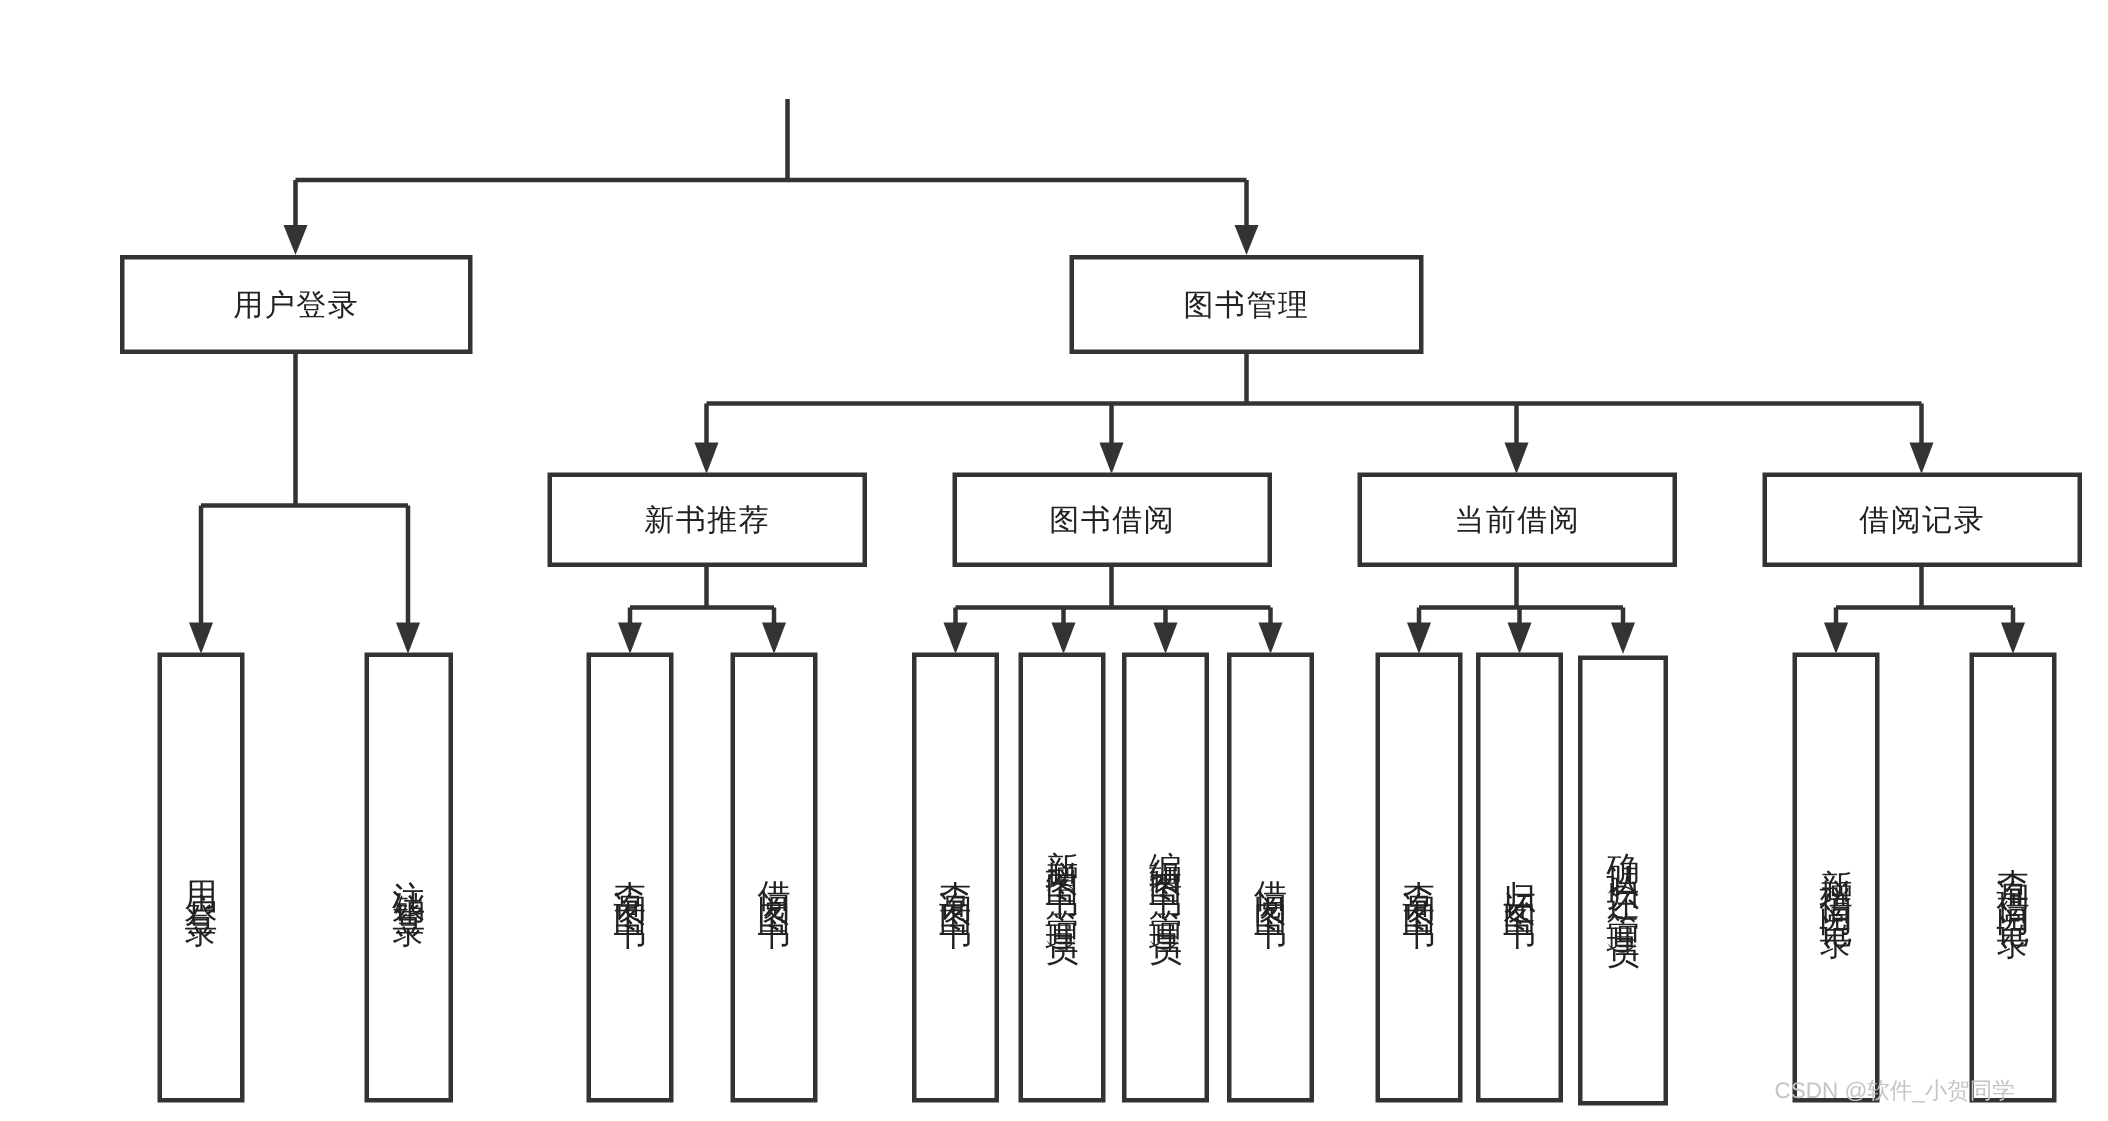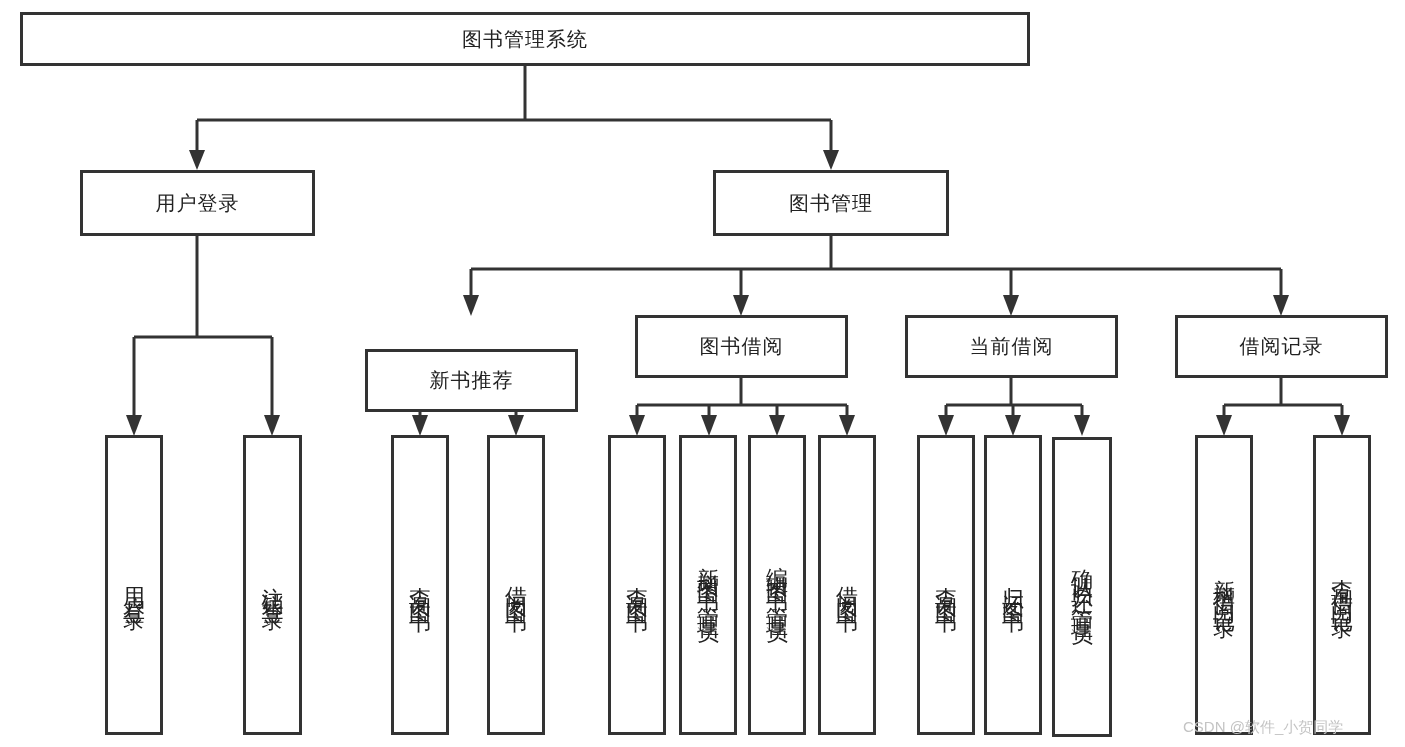--- a/index.html
+++ b/index.html
@@ -122,32 +122,29 @@
     <g>
       <line x1="1281" y1="378" x2="1281" y2="406"></line>
       <line x1="1224" y1="405" x2="1342" y2="405"></line>
       <line x1="1224" y1="405" x2="1224" y2="417"></line>
       <polygon points="1216,415 1232,415 1224,436"></polygon>
       <line x1="1342" y1="405" x2="1342" y2="417"></line>
       <polygon points="1334,415 1350,415 1342,436"></polygon>
     </g>
   </svg>
 
-  <div class="box" style="left:20px; top:12px; width:1010px; height:54px;">
-    <span class="hlabel">图书管理系统</span>
-  </div>
 
   <div class="box" style="left:80px; top:170px; width:235px; height:66px;">
     <span class="hlabel">用户登录</span>
   </div>
   <div class="box" style="left:713px; top:170px; width:236px; height:66px;">
     <span class="hlabel">图书管理</span>
   </div>
 
-  <div class="box" style="left:365px; top:315px; width:213px; height:63px;margin-top:34px;">
+  <div class="box" style="left:365px; top:315px; width:213px; height:63px;">
     <span class="hlabel">新书推荐</span>
   </div>
   <div class="box" style="left:635px; top:315px; width:213px; height:63px;">
     <span class="hlabel">图书借阅</span>
   </div>
   <div class="box" style="left:905px; top:315px; width:213px; height:63px;">
     <span class="hlabel">当前借阅</span>
   </div>
   <div class="box" style="left:1175px; top:315px; width:213px; height:63px;">
     <span class="hlabel">借阅记录</span>

